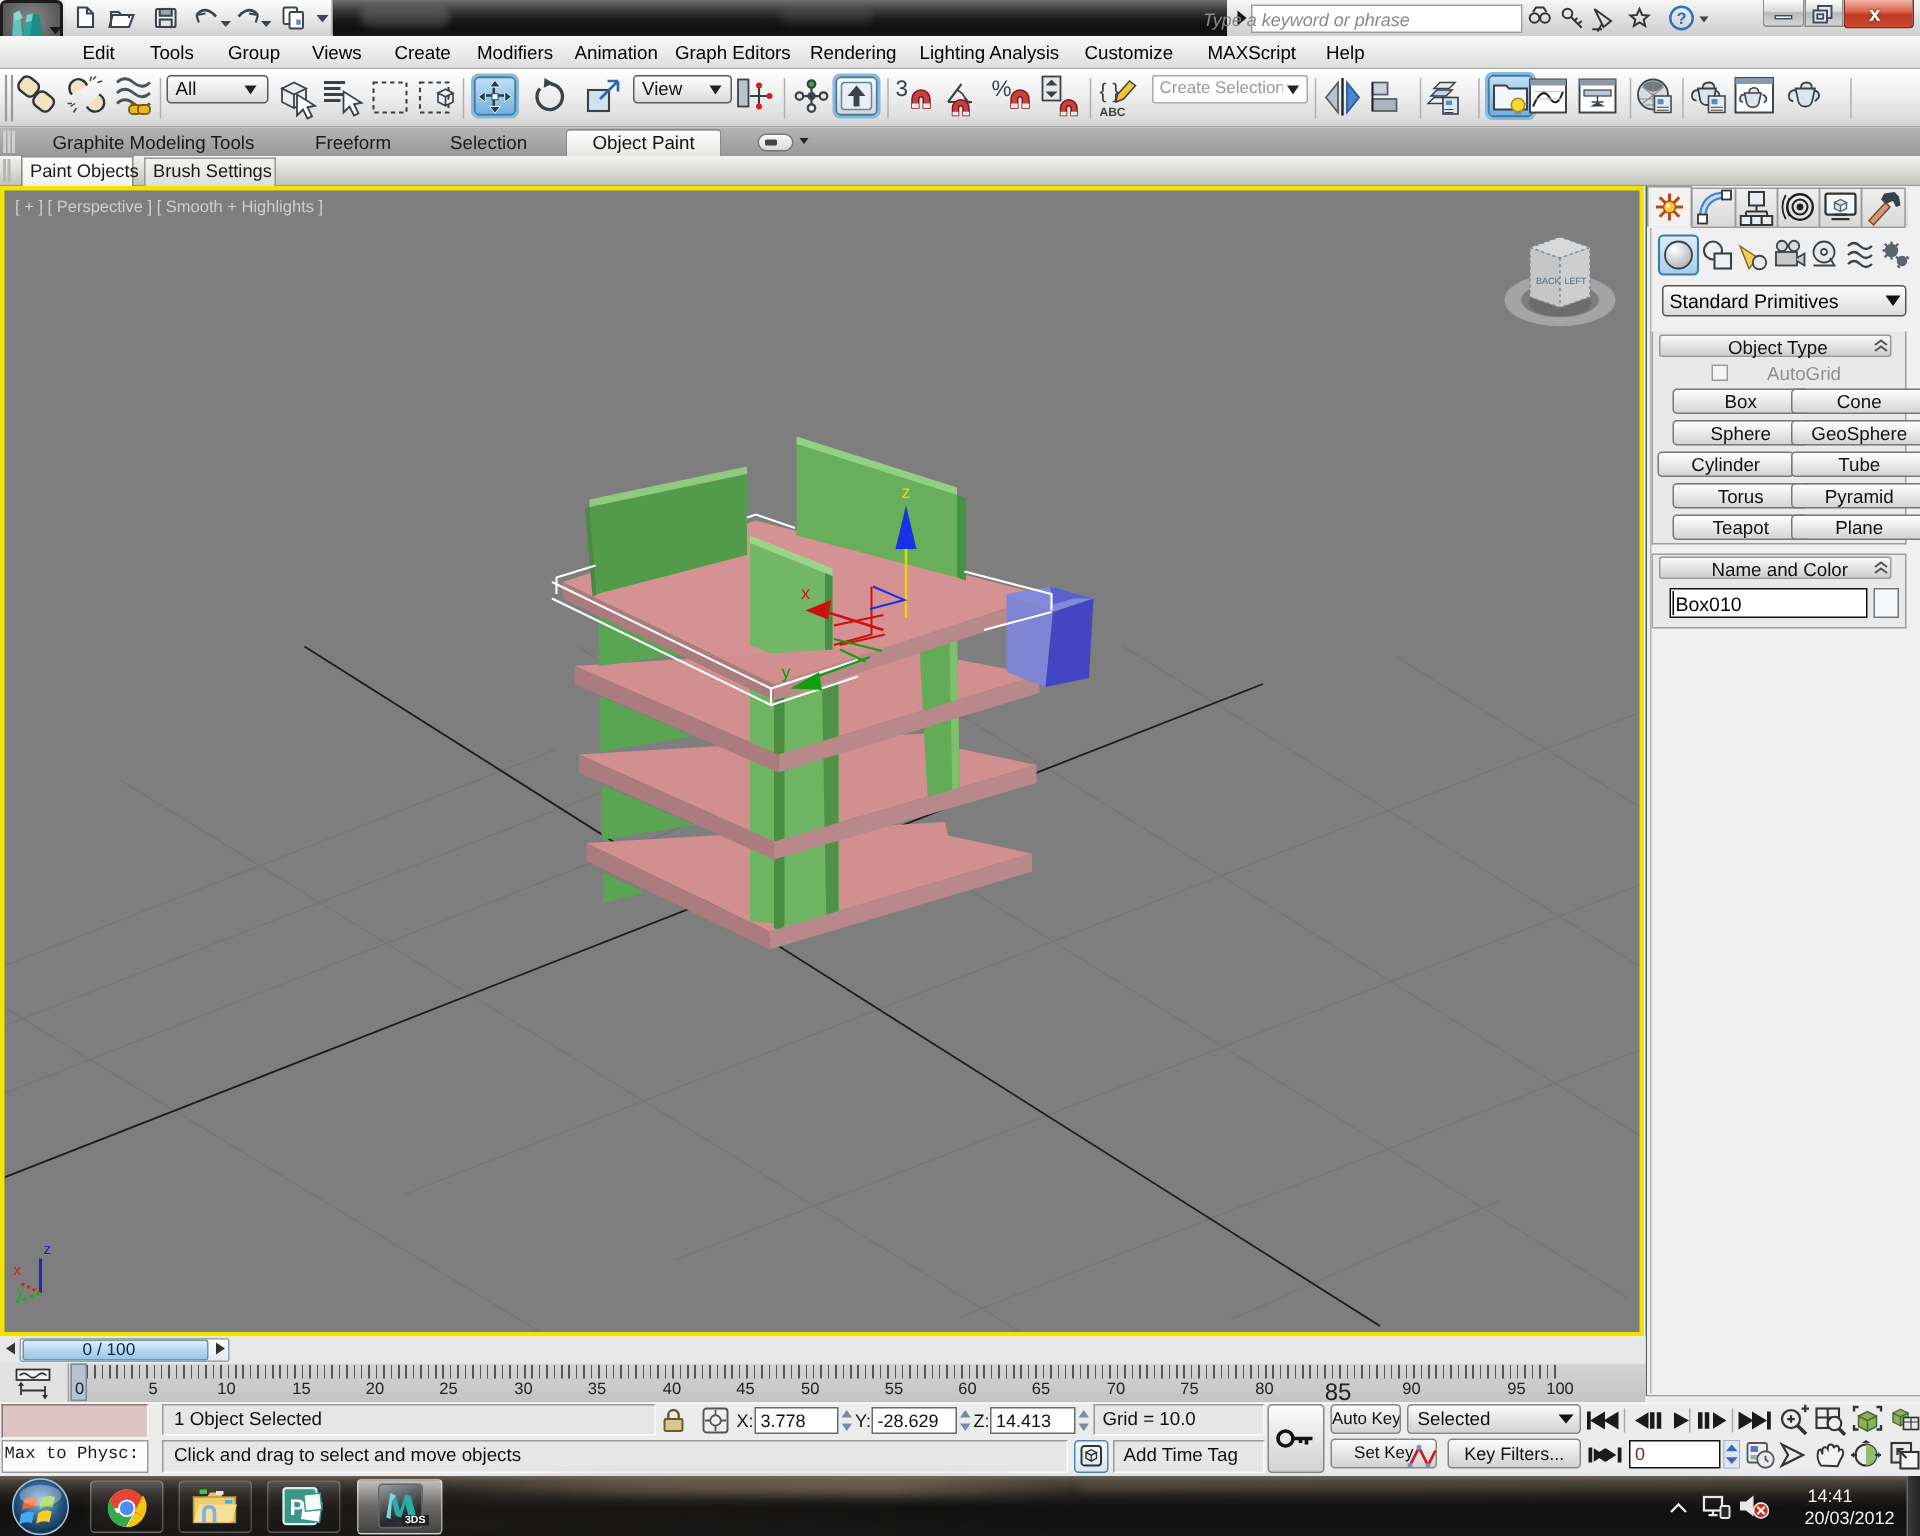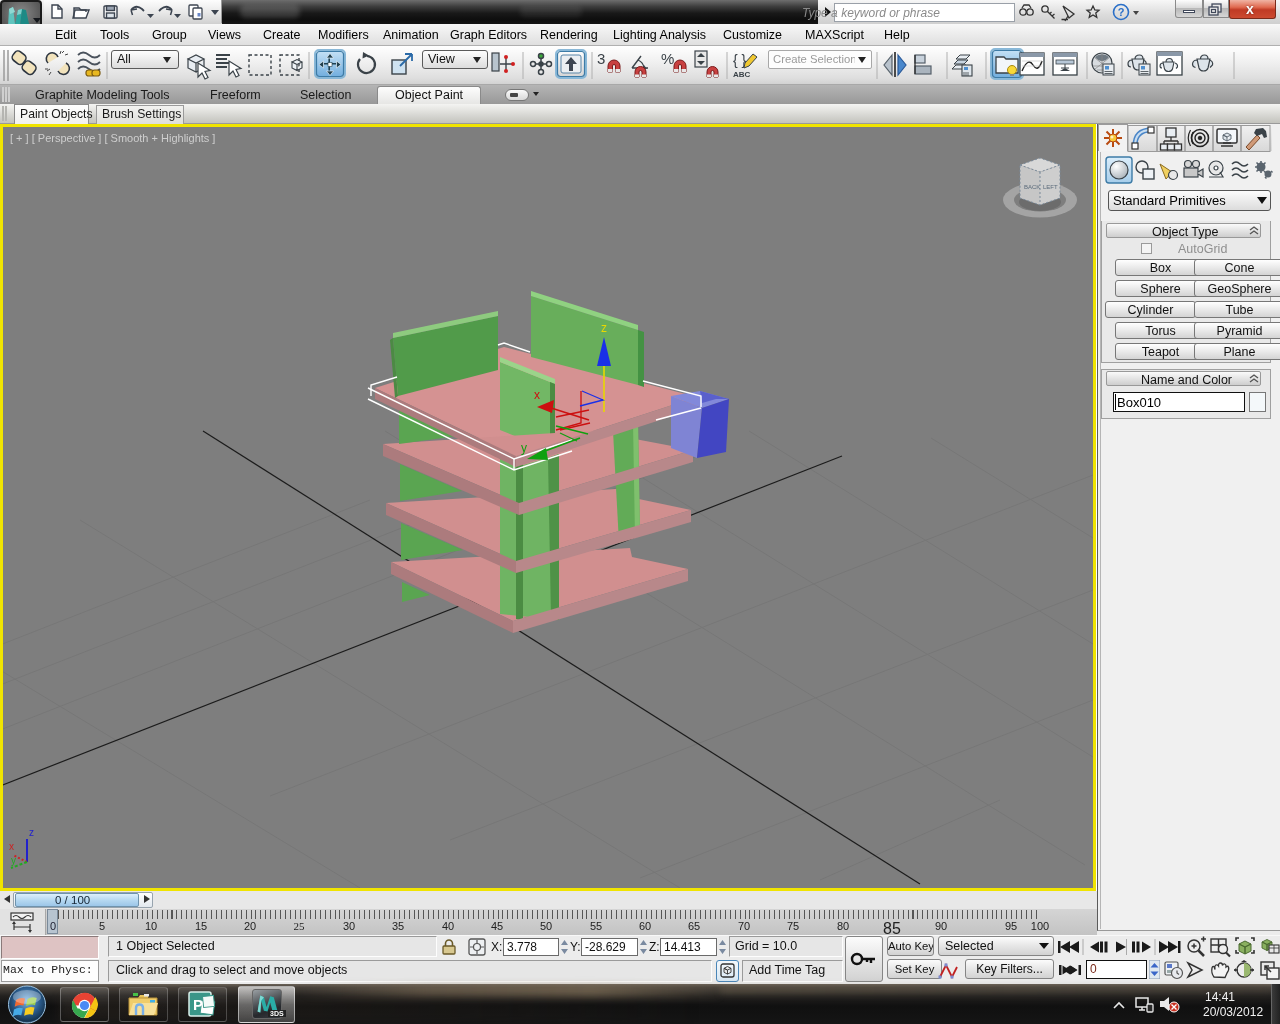--- a/index.html
+++ b/index.html
@@ -656,26 +656,26 @@
   <path d="M4 12 v6 m0 -3 h16 m0 -3 v6" stroke="#333" fill="none" stroke-width="1.2"></path>
   <path d="M2 12 l2 -3 2 3 z M18 18 l2 3 2 -3 z" fill="#333"></path>
 </svg>
 <div class="abs" style="left:48px;top:910px;width:992px;height:9px;
   background:repeating-linear-gradient(90deg, #555 0px, #555 1px, transparent 1px, transparent 4.94px);"></div>
 <div class="txt" style="left:40px;top:920px;width:24px;text-align:center;font-size:11px;color:#222;">0</div>
 <div class="txt" style="left:90px;top:920px;width:24px;text-align:center;font-size:11px;color:#222;">5</div>
 <div class="txt" style="left:139px;top:920px;width:24px;text-align:center;font-size:11px;color:#222;">10</div>
 <div class="txt" style="left:189px;top:920px;width:24px;text-align:center;font-size:11px;color:#222;">15</div>
 <div class="txt" style="left:238px;top:920px;width:24px;text-align:center;font-size:11px;color:#222;">20</div>
-<div class="txt" style="left:287px;top:920px;width:24px;text-align:center;font-size:11px;color:#222;font-family:Liberation Serif, serif;">25</div>
+<div class="txt" style="left:287px;top:920px;width:24px;text-align:center;font-size:11px;color:#222;">25</div>
 <div class="txt" style="left:337px;top:920px;width:24px;text-align:center;font-size:11px;color:#222;">30</div>
 <div class="txt" style="left:386px;top:920px;width:24px;text-align:center;font-size:11px;color:#222;">35</div>
 <div class="txt" style="left:436px;top:920px;width:24px;text-align:center;font-size:11px;color:#222;">40</div>
 <div class="txt" style="left:485px;top:920px;width:24px;text-align:center;font-size:11px;color:#222;">45</div>
-<div class="txt" style="left:534px;top:920px;width:24px;text-align:center;font-size:11px;color:#222;">50</div>
+<div class="txt" style="left:534px;top:920px;width:24px;font-size:11px;color:#222;">50</div>
 <div class="txt" style="left:584px;top:920px;width:24px;text-align:center;font-size:11px;color:#222;">55</div>
 <div class="txt" style="left:633px;top:920px;width:24px;text-align:center;font-size:11px;color:#222;">60</div>
 <div class="txt" style="left:682px;top:920px;width:24px;text-align:center;font-size:11px;color:#222;">65</div>
 <div class="txt" style="left:732px;top:920px;width:24px;text-align:center;font-size:11px;color:#222;">70</div>
 <div class="txt" style="left:781px;top:920px;width:24px;text-align:center;font-size:11px;color:#222;">75</div>
 <div class="txt" style="left:831px;top:920px;width:24px;text-align:center;font-size:11px;color:#222;">80</div>
 <div class="txt" style="left:880px;top:920px;width:24px;text-align:center;font-size:16px;color:#222;">85</div>
 <div class="txt" style="left:929px;top:920px;width:24px;text-align:center;font-size:11px;color:#222;">90</div>
 <div class="txt" style="left:979px;top:920px;width:24px;text-align:center;font-size:11px;color:#222;margin-left:20px;">95</div>
 <div class="txt" style="left:1028px;top:920px;width:24px;text-align:center;font-size:11px;color:#222;">100</div>
@@ -739,21 +739,21 @@
 <div class="sunk" style="left:742px;top:960px;width:101px;height:22px;"></div>
 <div class="txt" style="left:749px;top:963px;font-size:12.5px;color:#111;">Add Time Tag</div>
 
 <div class="sbtn" style="left:845px;top:936px;width:38px;height:46px;"></div>
 <svg class="abs" style="left:850px;top:950px;" width="28" height="18" viewBox="0 0 28 18">
   <circle cx="7" cy="9" r="5" fill="none" stroke="#111" stroke-width="2.4"></circle>
   <path d="M12 9 h13 m-4 0 v4 m-4 -4 v3" stroke="#111" stroke-width="2.4" fill="none"></path>
 </svg>
 
 <div class="sbtn" style="left:887px;top:936px;width:47px;height:20px;line-height:19px;font-size:11.3px;">Auto Key</div>
-<div class="sbtn" style="left:887px;top:959px;width:55px;height:20px;line-height:19px;font-size:11.3px;">Set Key</div>
+<div class="sbtn" style="left:887px;top:959px;width:71px;height:20px;line-height:19px;font-size:11.3px;">Set Key</div>
 
 <svg class="abs" style="left:938px;top:961px;" width="22" height="20" viewBox="0 0 22 20">
   <path d="M2 16 L8 4 L14 16 L19 6" fill="none" stroke="#c02020" stroke-width="1.8"></path>
   <g fill="#7a8ad0">
         <rect x="6.5" y="2.5" width="3" height="3"></rect>
         <rect x="12.5" y="14.5" width="3" height="3"></rect>
         <rect x="0.5" y="14.5" width="3" height="3"></rect>
       </g>
 </svg>
 

